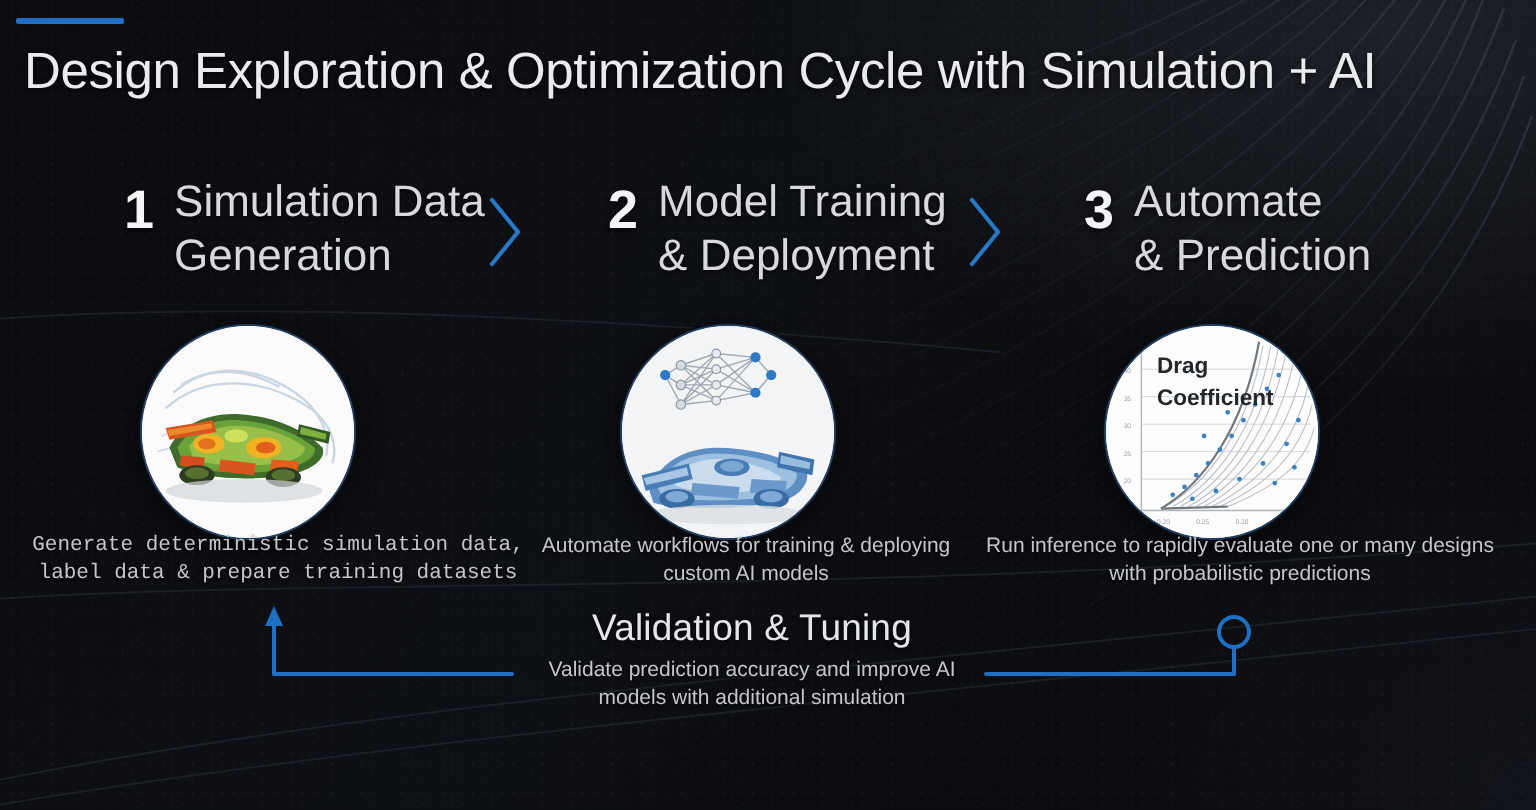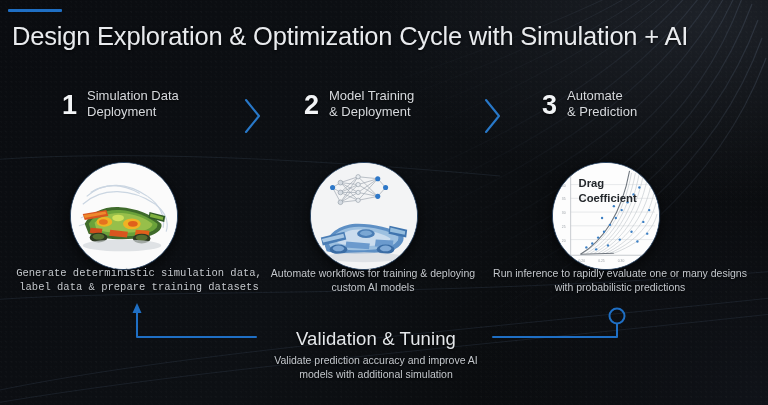--- a/index.html
+++ b/index.html
@@ -72,21 +72,21 @@
   }
   .step-num {
     font-size: 27px;
     font-weight: 700;
     color: #f2f4f6;
     line-height: 1;
     margin-top: 4px;
     text-shadow: 0 1px 3px rgba(0,0,0,.8);
   }
   .step-title {
-    font-size: 13px;
+    font-size: 22px;
     font-weight: 400;
     line-height: 1.22;
     color: #d6d9dd;
     text-shadow: 0 1px 2px rgba(0,0,0,.7);
   }
 
   .chevron {
     position: absolute;
     top: 97px;
     width: 22px; height: 38px;
@@ -123,21 +123,21 @@
   #caption-1 { left: 14px;  width: 250px; font-family: Liberation Mono, monospace; }
   #caption-2 { left: 262px; width: 222px; }
   #caption-3 { left: 486px; width: 268px; }
 
   
   #loop { position: absolute; inset: 0; pointer-events: none; }
 
   
   #validation-panel {
     position: absolute;
-    left: 226px; top: 328px;
+    left: 226px; top: 303px;
     width: 300px;
     text-align: center;
   }
   #validation-title {
     font-size: 18.5px;
     font-weight: 400;
     color: #e4e7ea;
     letter-spacing: .1px;
     text-shadow: 0 1px 3px rgba(0,0,0,.8);
   }
@@ -201,21 +201,21 @@
 
   <div id="accent-bar"></div>
 
   <div id="page-title">Design Exploration &amp; Optimization Cycle with Simulation + AI</div>
 
   <div class="step" id="step-1">
     <div class="step-head">
       <div class="step-num">1</div>
       <div class="step-title">
         <div>Simulation Data</div>
-        <div>Deployment</div>
+        <div>Generation</div>
       </div>
     </div>
   </div>
 
   <div class="step" id="step-2">
     <div class="step-head">
       <div class="step-num">2</div>
       <div class="step-title">
         <div>Model Training</div>
         <div>&amp; Deployment</div>

